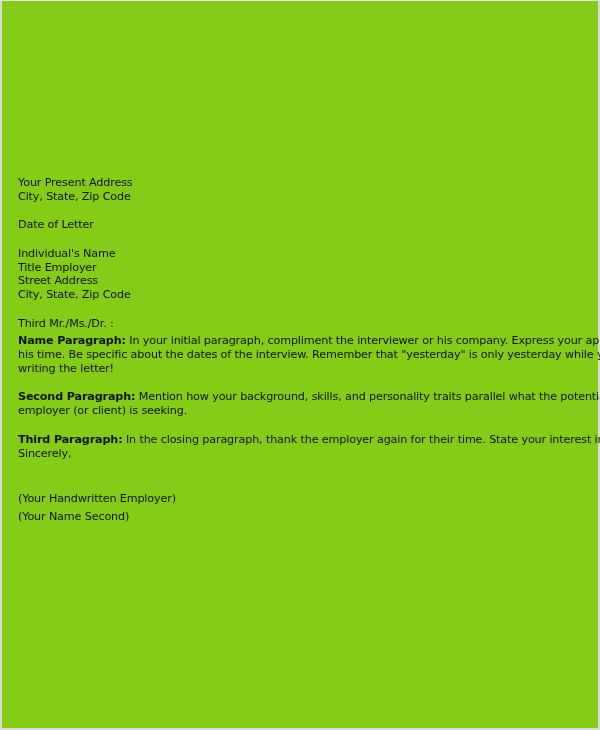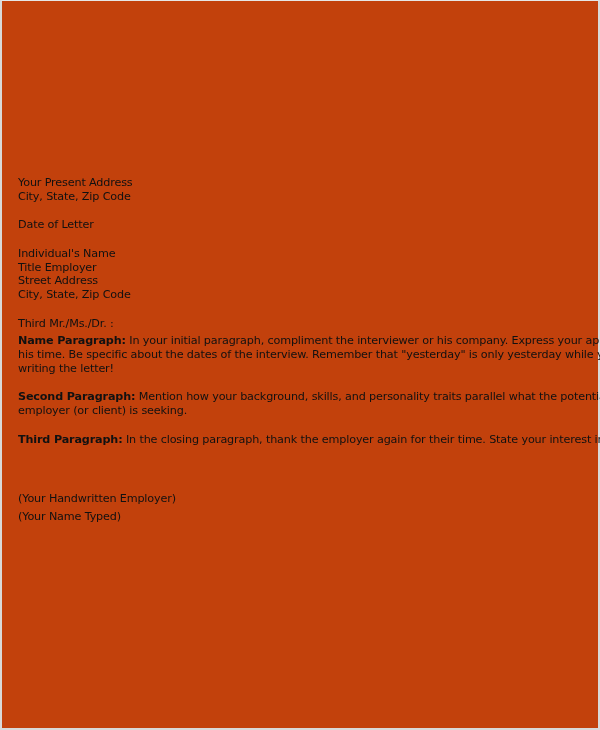--- a/index.html
+++ b/index.html
@@ -1,21 +1,21 @@
 <!DOCTYPE html>
 <html><head>
   <meta charset="utf-8">
   <style>
     html, body { margin: 0; padding: 0; background: #ffffff; }
     body { width: 600px; height: 730px; overflow: hidden; }
     .page {
       position: relative;
       width: 600px; height: 730px;
       box-sizing: border-box;
-      background: #c2410c;
+      background: #84cc16;
       border-left: 2px solid #d9d9d9;
       border-top: 1px solid #e6e6e6;
       border-right: 2px solid #d9d9d9;
       border-bottom: 2px solid #d9d9d9;
       font-family: "DejaVu Sans", "Liberation Sans", sans-serif;
       color: #111111;
       font-size: 11.2px;
       letter-spacing: -0.15px;
     }
     .block { position: absolute; left: 16px; }
@@ -55,20 +55,21 @@
     <span class="row">writing the letter!</span>
   </div>
 
   <div class="para" style="top:389px;">
     <span class="row"><b>Second Paragraph:</b><span> Mention how your background, skills, and personality traits parallel what the potential</span></span>
     <span class="row">employer (or client) is seeking.</span>
   </div>
 
   <div class="para" style="top:432px;">
     <span class="row"><b>Third Paragraph:</b><span> In the closing paragraph, thank the employer again for their time. State your interest in the</span></span>
+    <span class="row">Sincerely,</span>
   </div>
 
   <div class="block" style="top:491px;">
     <span class="line" style="height:18px;line-height:14px;">(Your Handwritten Employer)</span>
-    <span class="line">(Your Name Typed)</span>
+    <span class="line">(Your Name Second)</span>
   </div>
 
 </div>
 
 </body></html>

